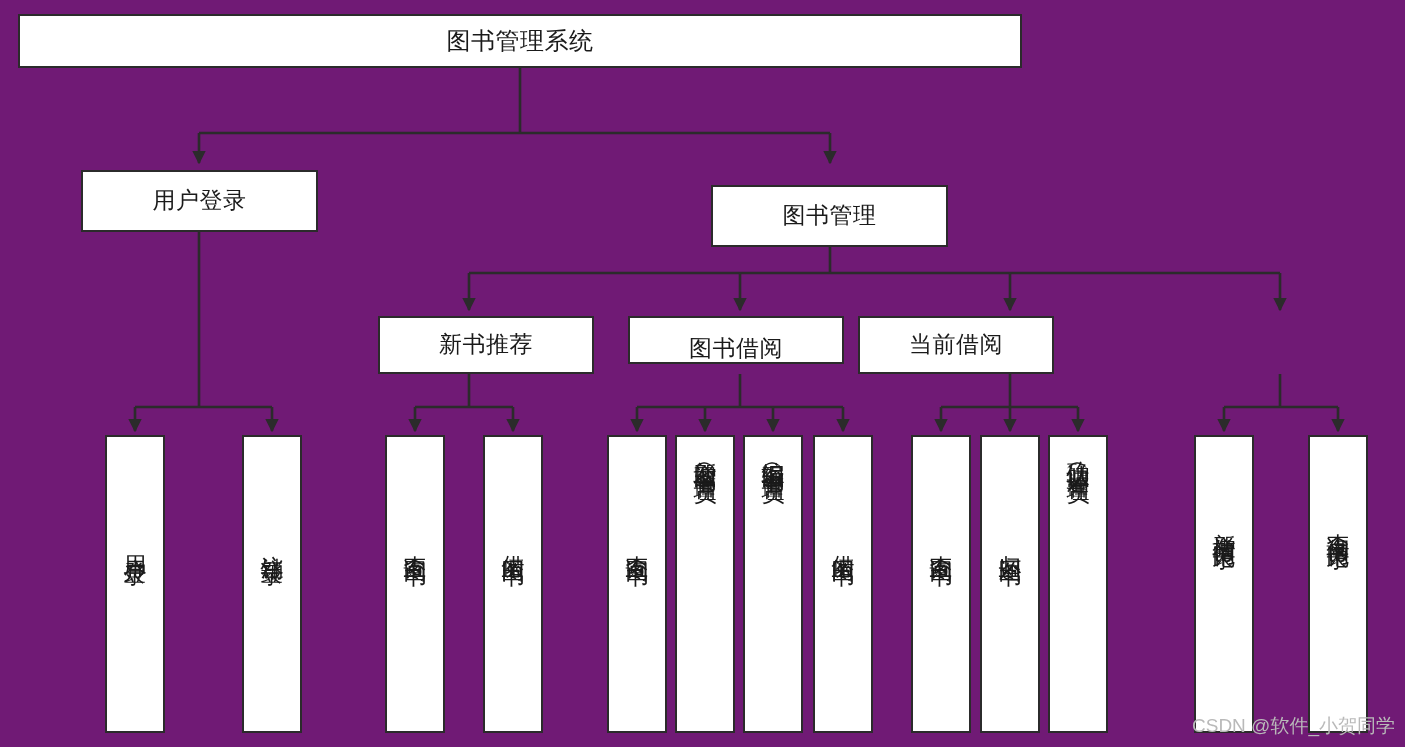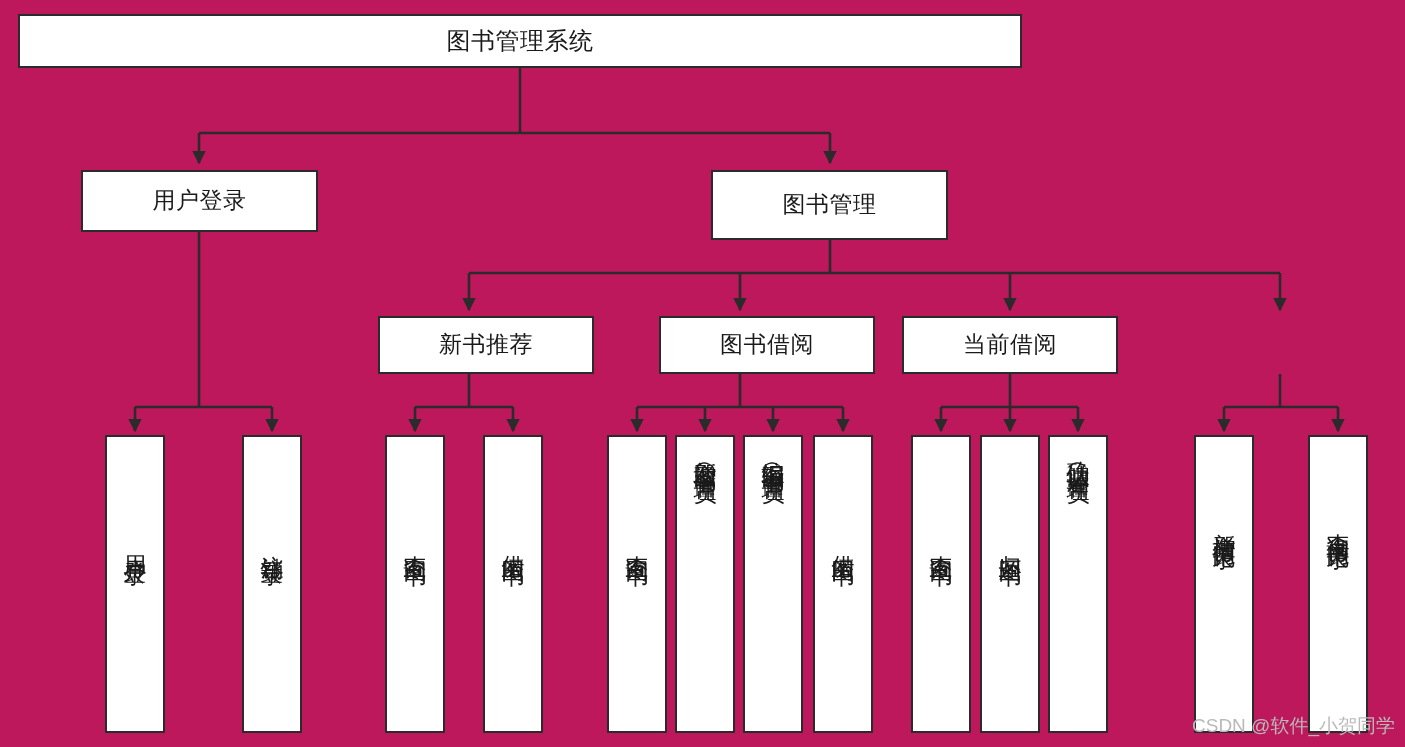--- a/index.html
+++ b/index.html
@@ -8,21 +8,21 @@
     padding: 0;
     background: #ffffff;
   }
   body {
     font-family: "Liberation Sans", "DejaVu Sans", sans-serif;
   }
   #diagram-canvas {
     position: relative;
     width: 1405px;
     height: 747px;
-    background: #be185d;
+    background: #701a75;
     overflow: hidden;
   }
   #edge-layer {
     position: absolute;
     left: 0;
     top: 0;
     width: 1405px;
     height: 747px;
     pointer-events: none;
   }
@@ -133,31 +133,31 @@
     </g>
   </svg>
 
   <div class="node h root" style="left:18px; top:14px; width:1004px; height:54px;">
     <span class="label">图书管理系统</span>
   </div>
 
   <div class="node h" style="left:81px; top:170px; width:237px; height:62px;">
     <span class="label">用户登录</span>
   </div>
-  <div class="node h" style="left:711px; top:170px; width:237px; height:70px;">
+  <div class="node h" style="left:711px; top:185px; width:237px; height:62px;">
     <span class="label">图书管理</span>
   </div>
 
   <div class="node h" style="left:378px; top:316px; width:216px; height:58px;">
     <span class="label">新书推荐</span>
   </div>
-  <div class="node h" style="left:659px; top:316px; width:216px; height:58px;">
+  <div class="node h" style="left:628px; top:316px; width:216px; height:48px;align-items:flex-end;">
     <span class="label">图书借阅</span>
   </div>
-  <div class="node h" style="left:902px; top:316px; width:216px; height:58px;">
+  <div class="node h" style="left:858px; top:316px; width:196px; height:58px;">
     <span class="label">当前借阅</span>
   </div>
 
   <div class="node v pad-top2" style="left:105px; top:435px; width:60px; height:298px;">
     <span class="label">用户登录</span>
   </div>
   <div class="node v pad-top2" style="left:242px; top:435px; width:60px; height:298px;">
     <span class="label">注销登录</span>
   </div>
 

